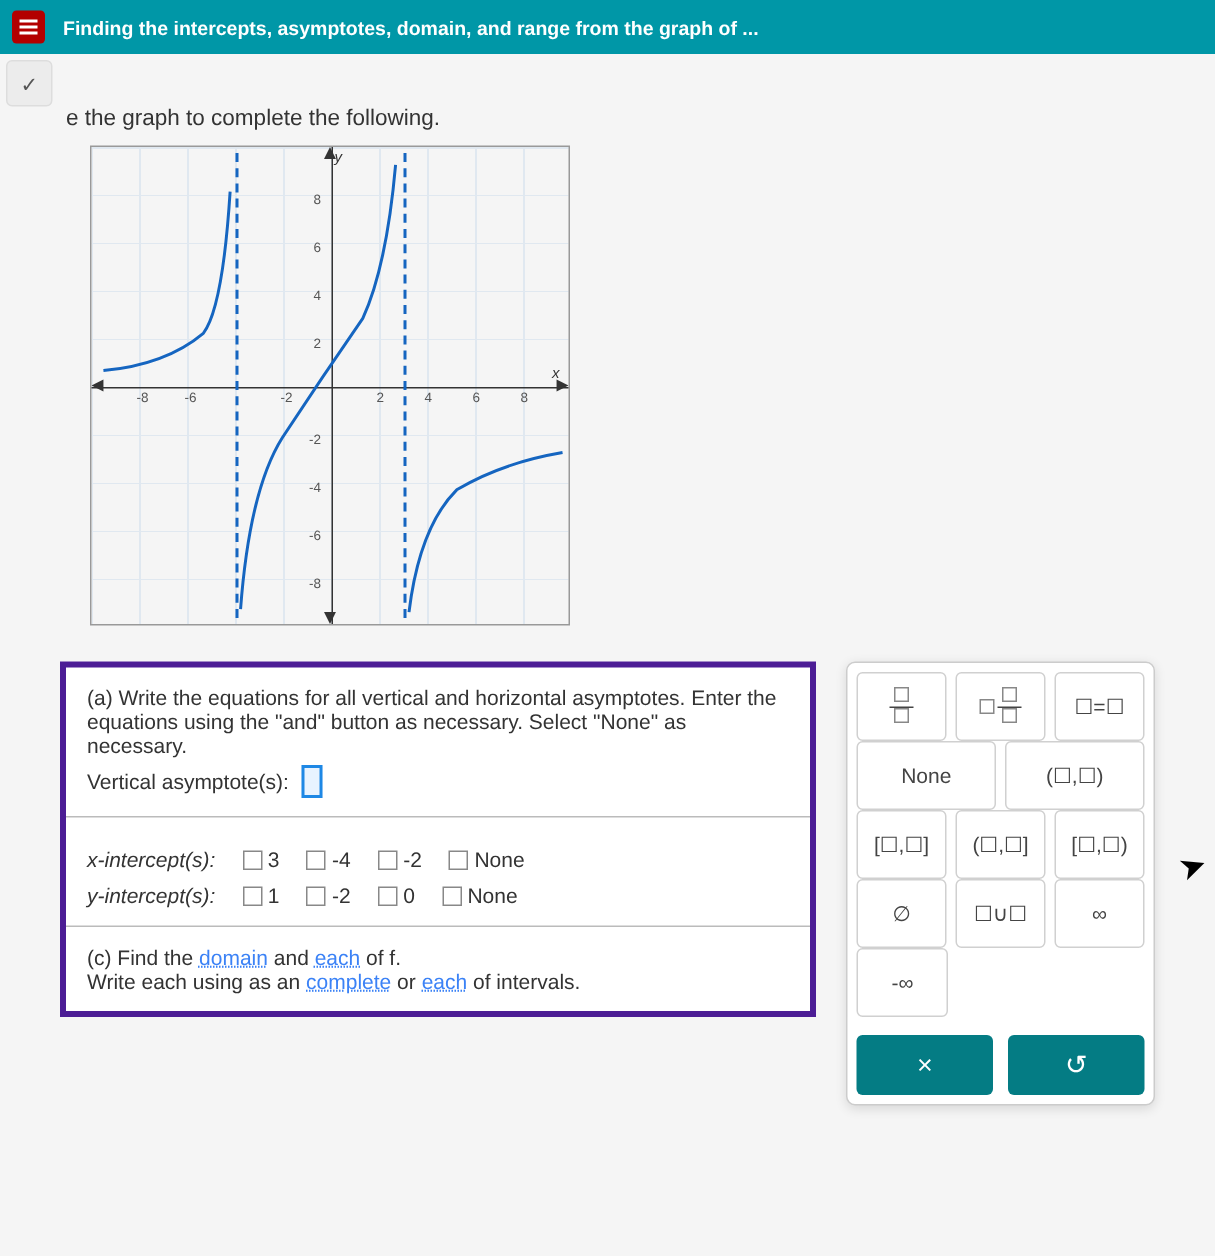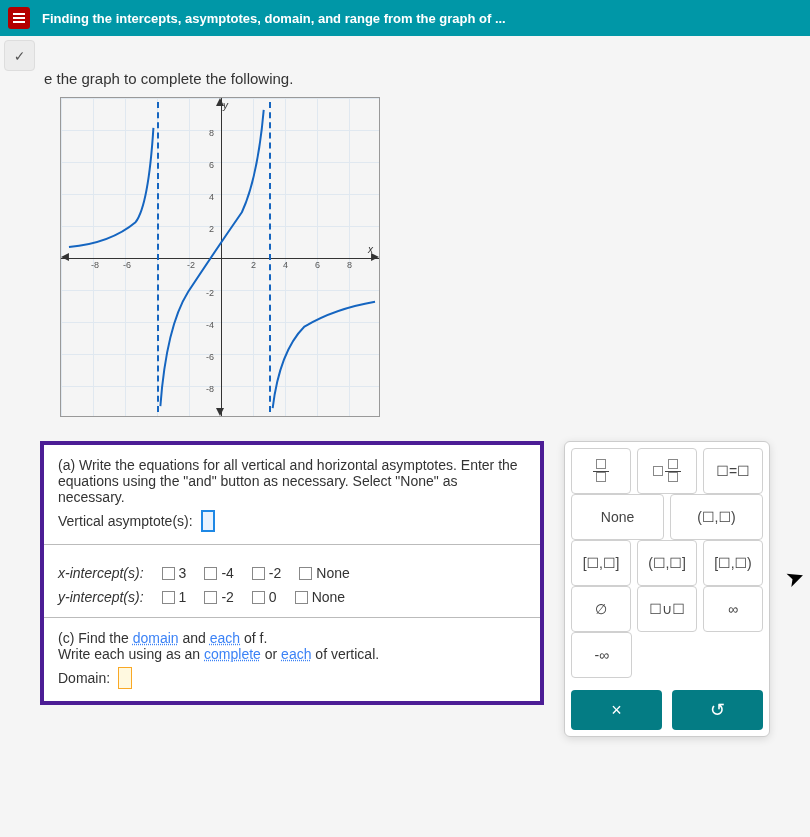--- a/index.html
+++ b/index.html
@@ -230,25 +230,21 @@
           </span>
         <span class="checkopt">
             <span class="chk"></span>
             <span>None</span>
           </span>
       </div>
     </div>
     <div class="qpart">
       <div>
         <span>(c) Find the </span><span class="link">domain</span><span> and </span><span class="link">each</span><span style=""> of f.</span><br>
-        <span>Write each using as an </span><span class="link">complete</span><span> or </span><span class="link">each</span><span> of vertical.</span>
-      </div>
-      <div class="field-row">
-        <span>Domain:</span>
-        <span class="slot"></span>
+        <span>Write each using as an </span><span class="link">complete</span><span> or </span><span class="link">each</span><span> of intervals.</span>
       </div>
     </div>
   </div>
 
   <div class="keypad">
     <div id="keypad-grid">
         <div class="krow">
           <div class="kbtn">
             <span class="frac">
               <span class="num"><span class="sq"></span></span>

